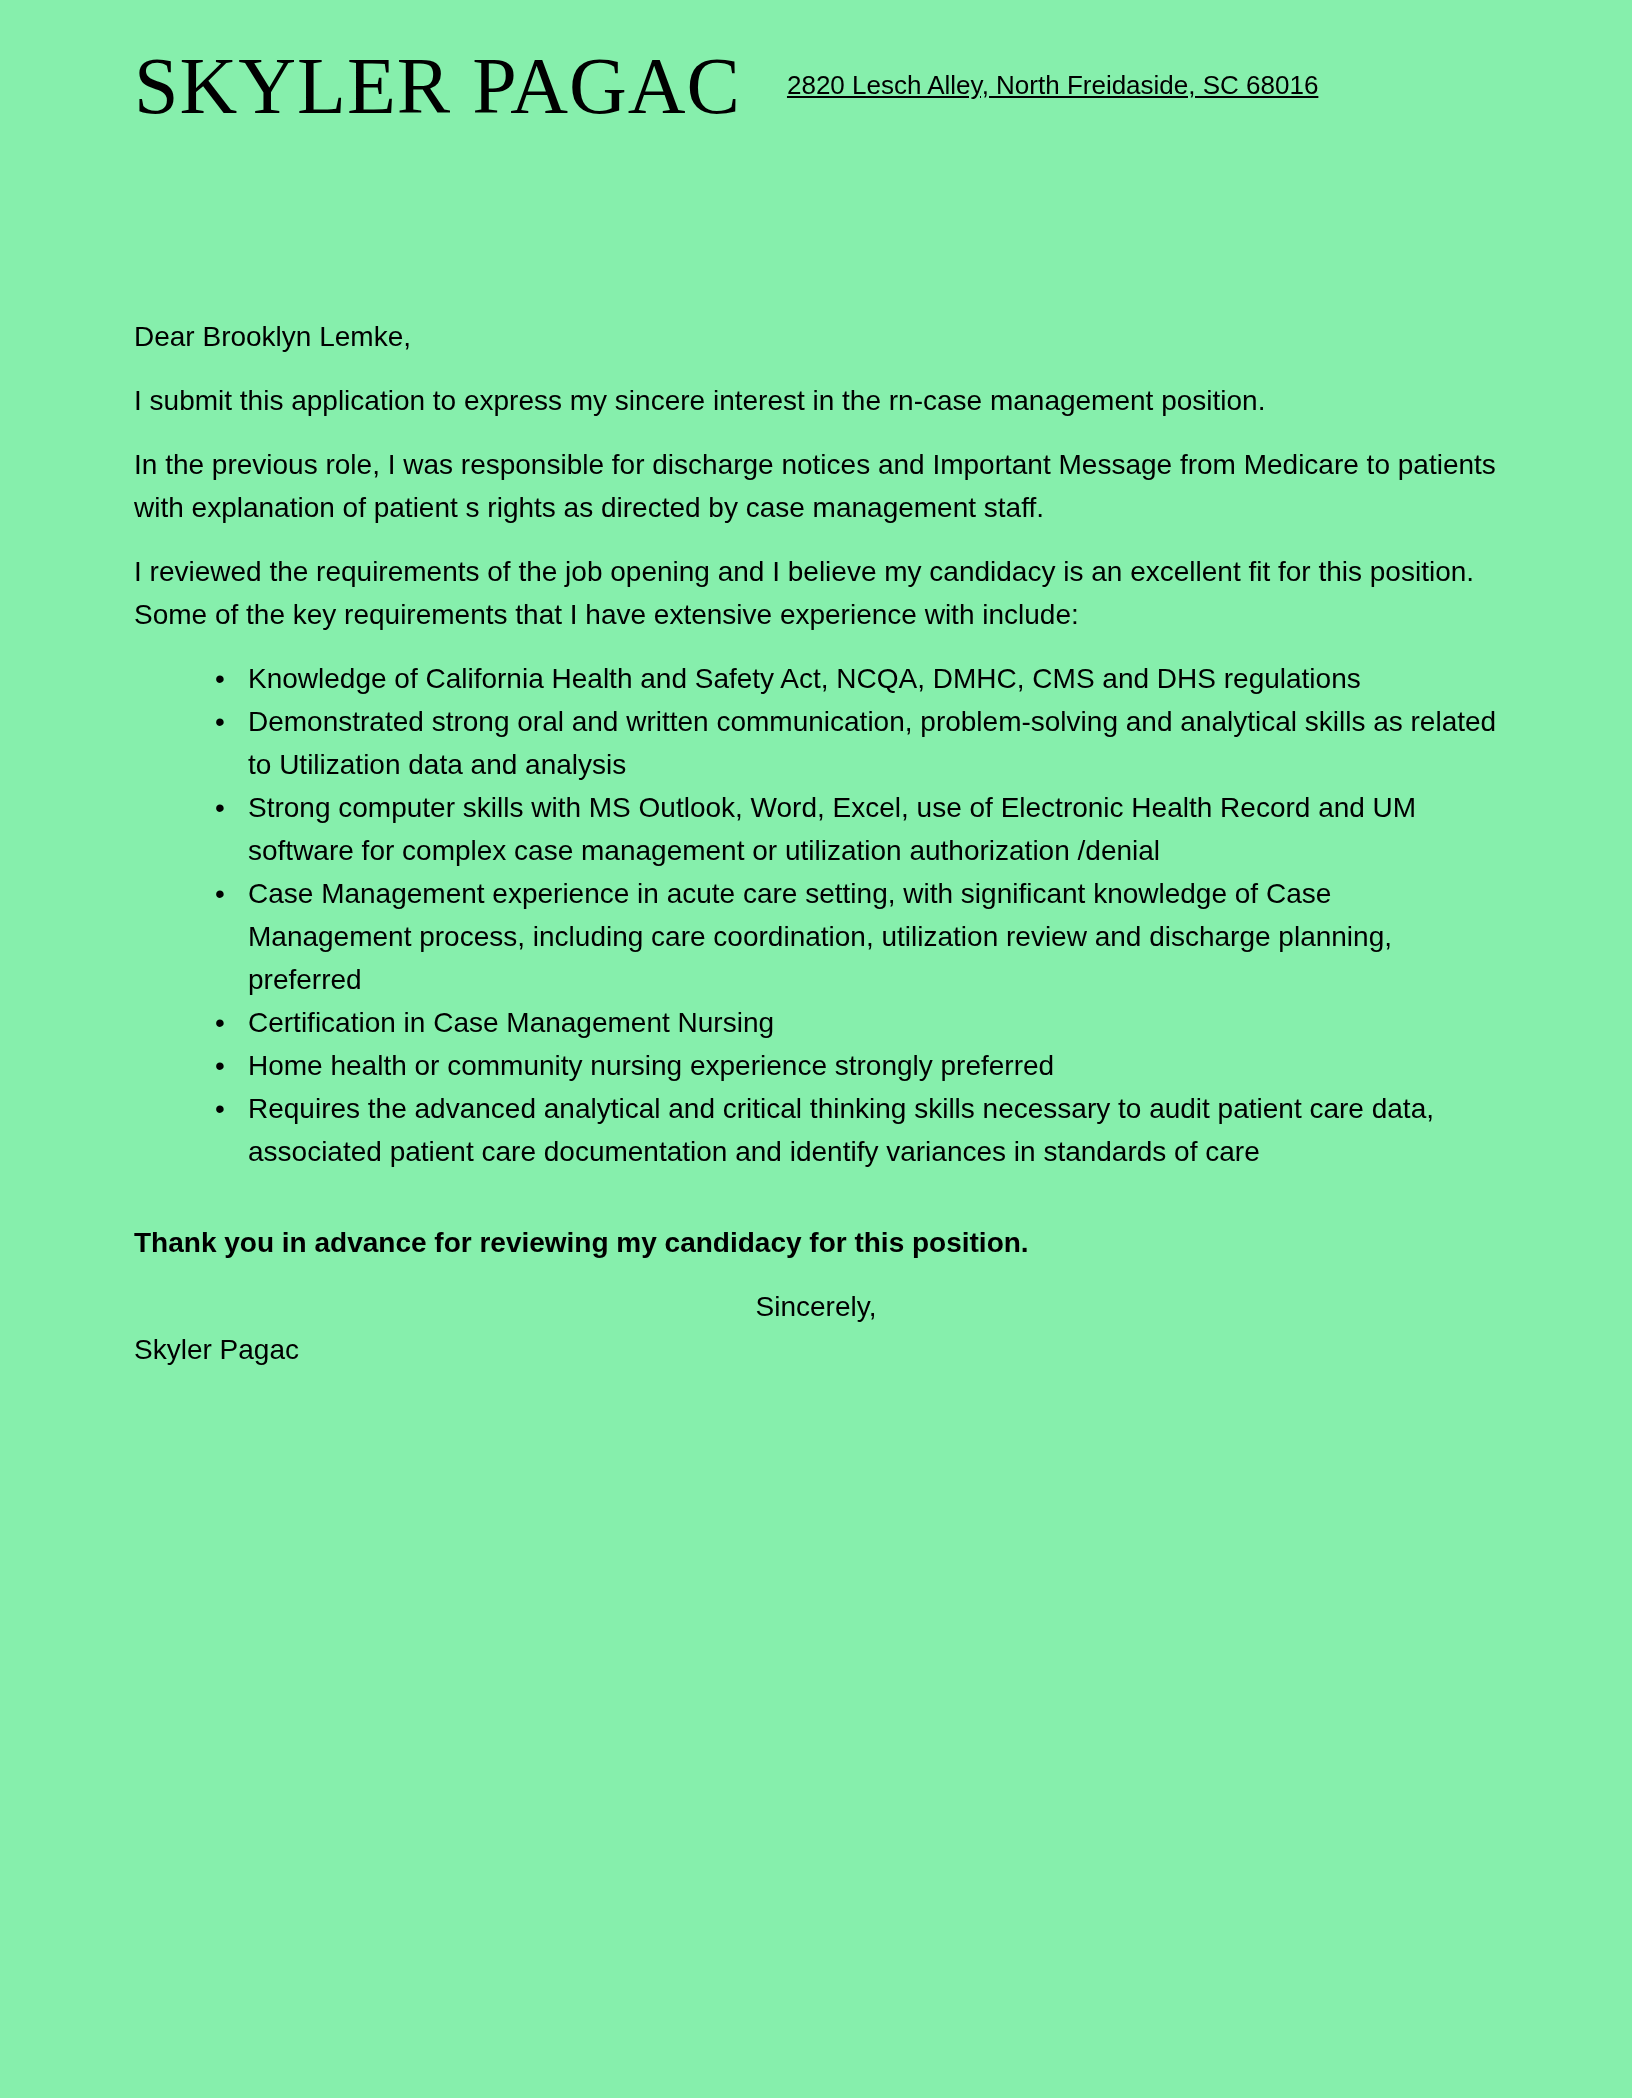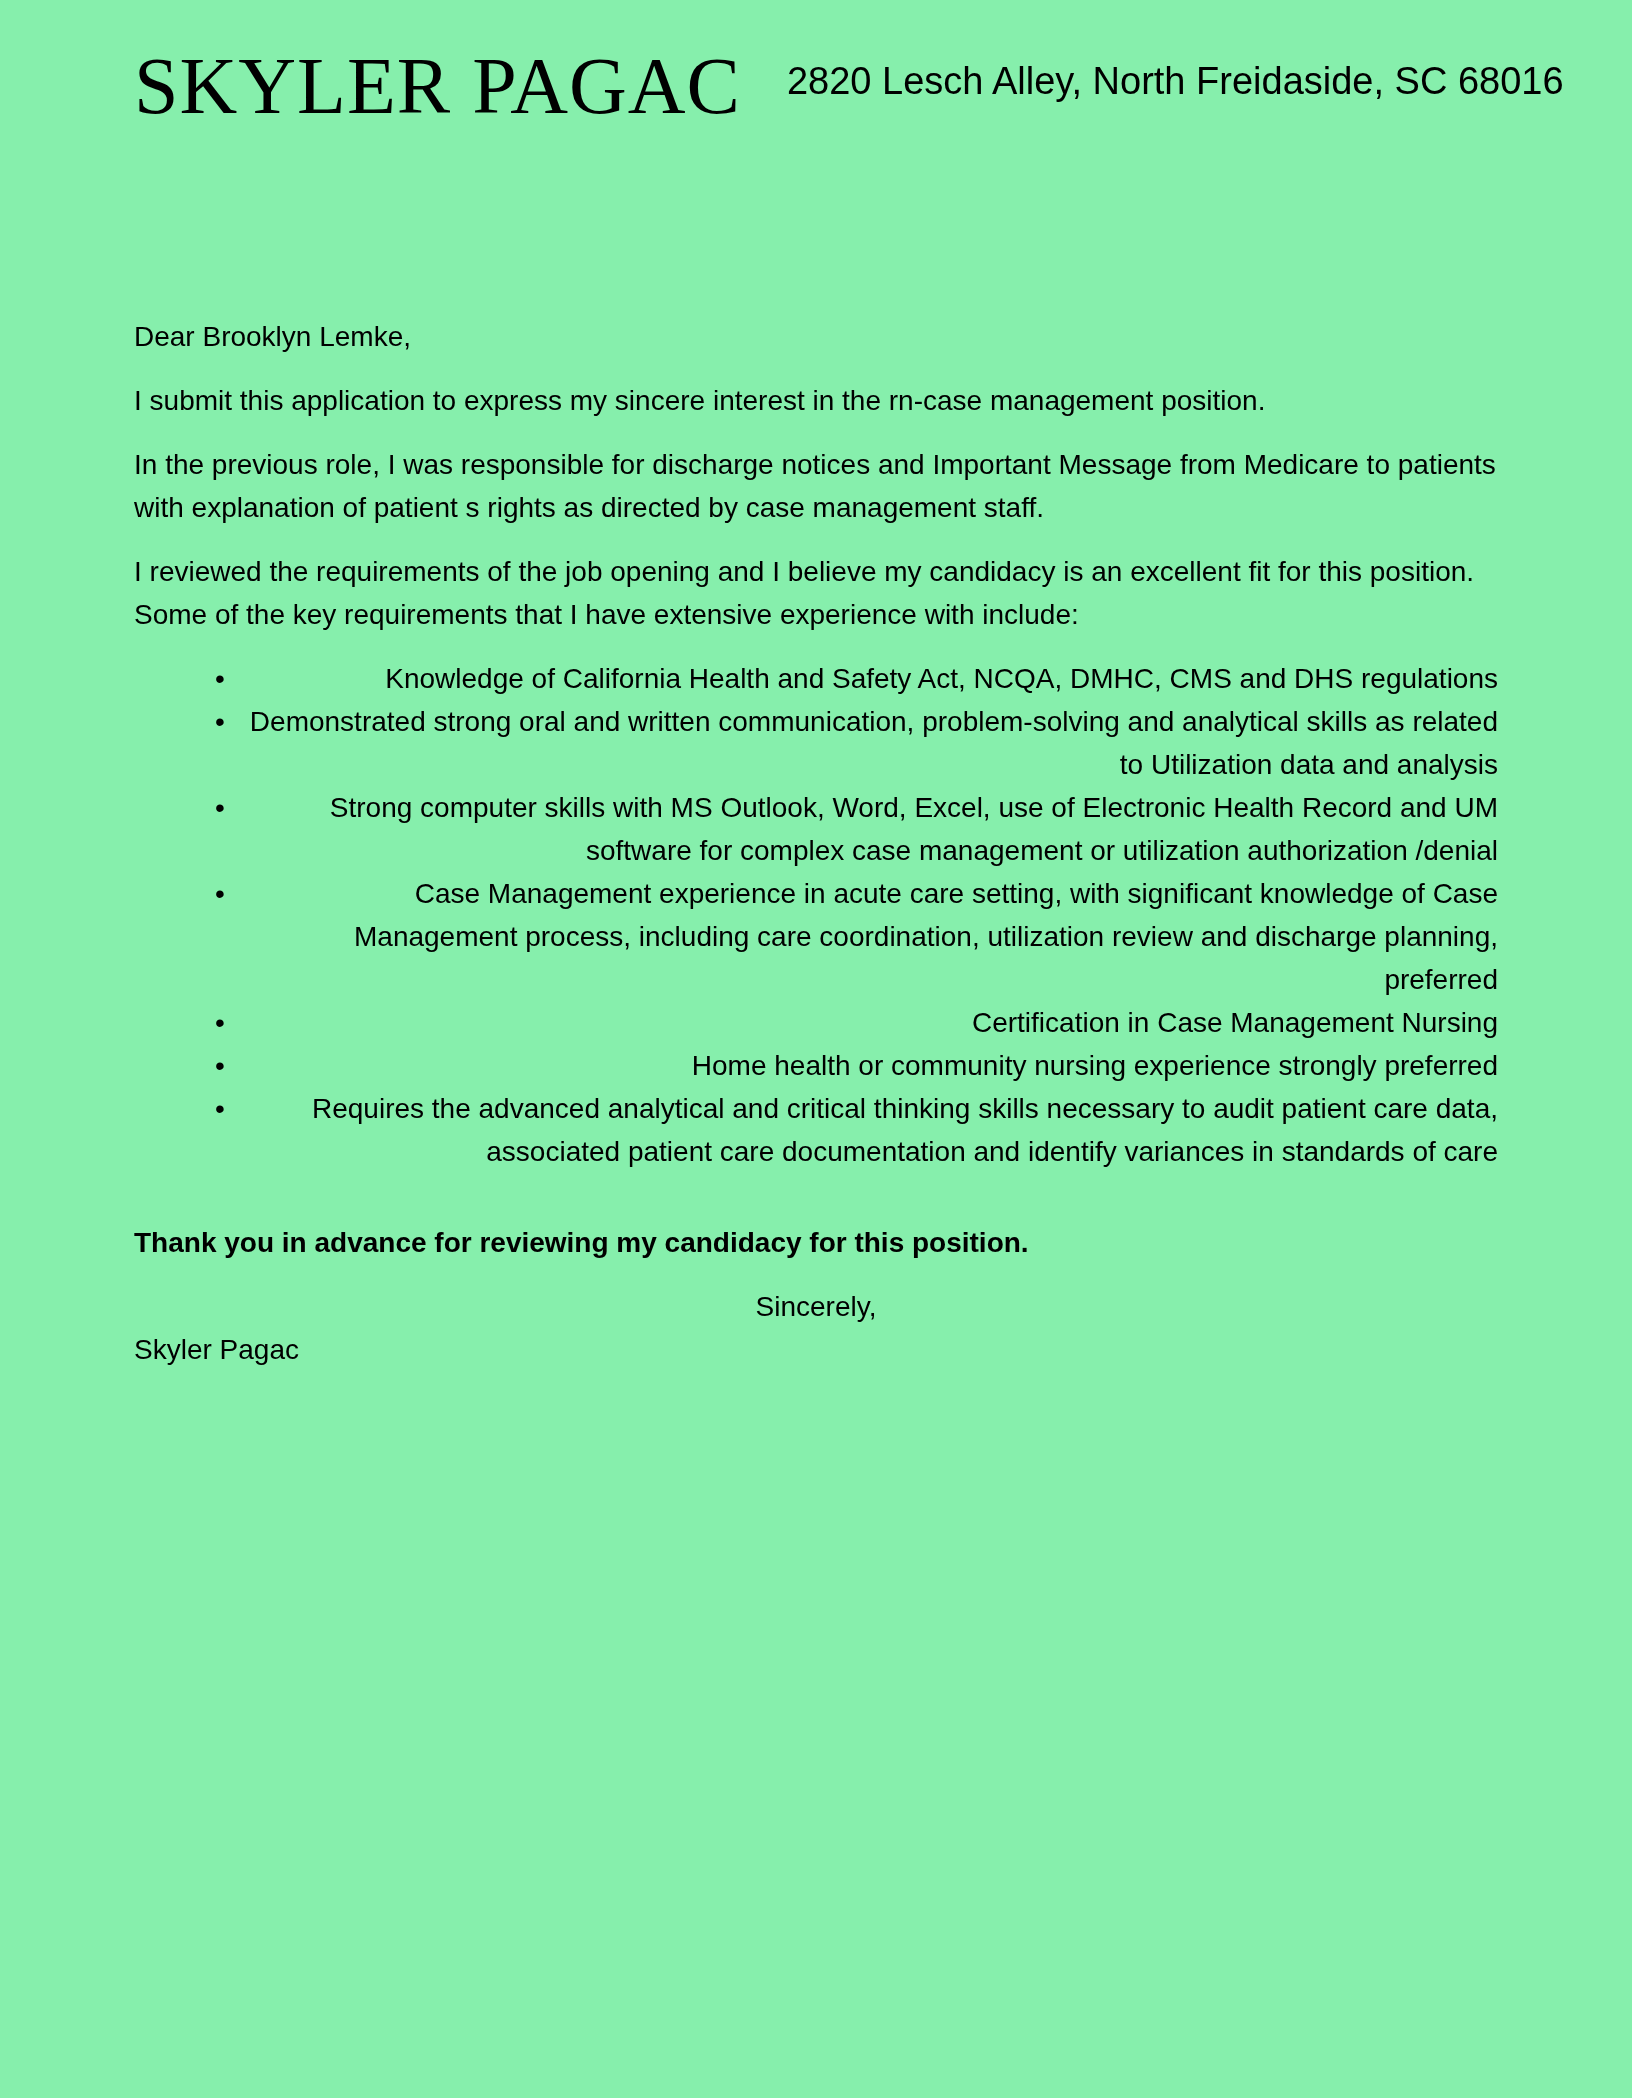--- a/index.html
+++ b/index.html
@@ -29,22 +29,23 @@
     font-family: "Liberation Serif", "DejaVu Serif", serif;
     font-weight: 400;
     font-size: 80px;
     line-height: 92px;
     letter-spacing: 1px;
     white-space: nowrap;
   }
   .address {
     position: relative;
     top: -19px;
-    font-size: 38px;
+    font-size: 26px;
     white-space: nowrap;
+    text-decoration: underline;
   }
   .letter {
     padding: 0 134px;
     font-size: 28px;
     line-height: 43px;
   }
   .letter p {
     margin: 0 0 21px 0;
   }
   .salutation {
@@ -52,21 +53,20 @@
     font-weight: 400;
   }
   .bullets {
     list-style: none;
     margin: 14px 0 0 0;
     padding: 0 0 0 114px;
   }
   .bullets li {
     position: relative;
     margin: 0;
-    text-align: right;
   }
   .bullets li::before {
     content: "\2022";
     position: absolute;
     left: -33px;
     top: 0;
   }
   .thanks {
     margin-top: 48px !important;
     font-weight: 700;

